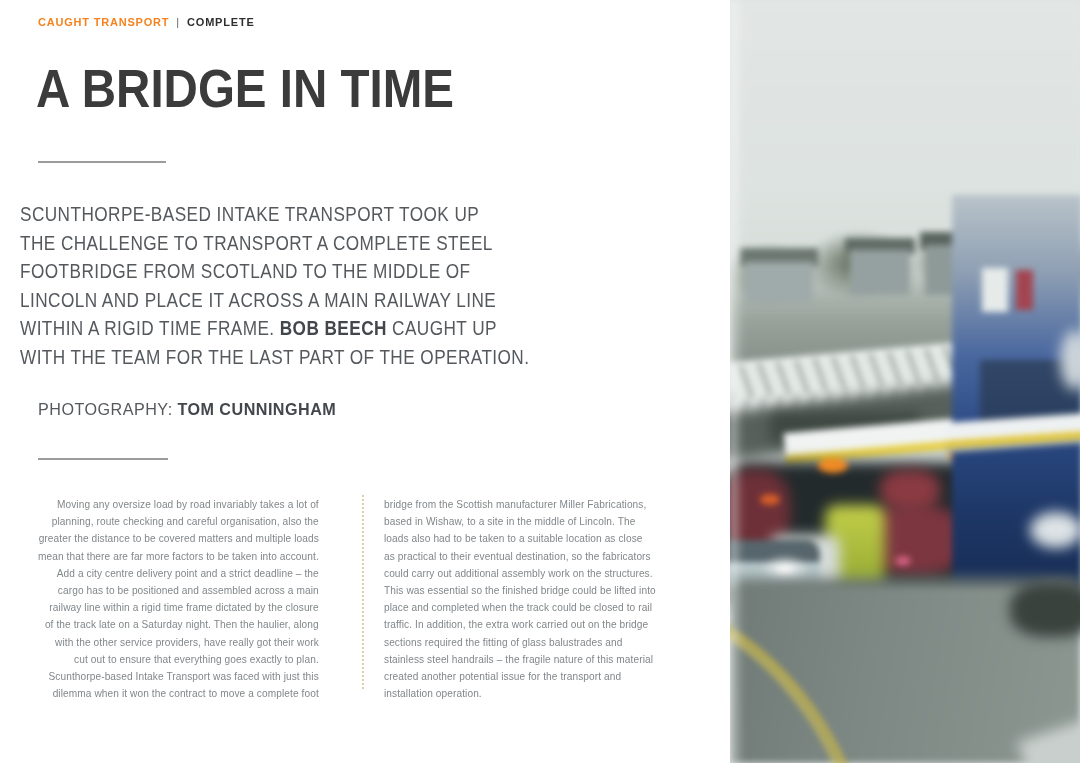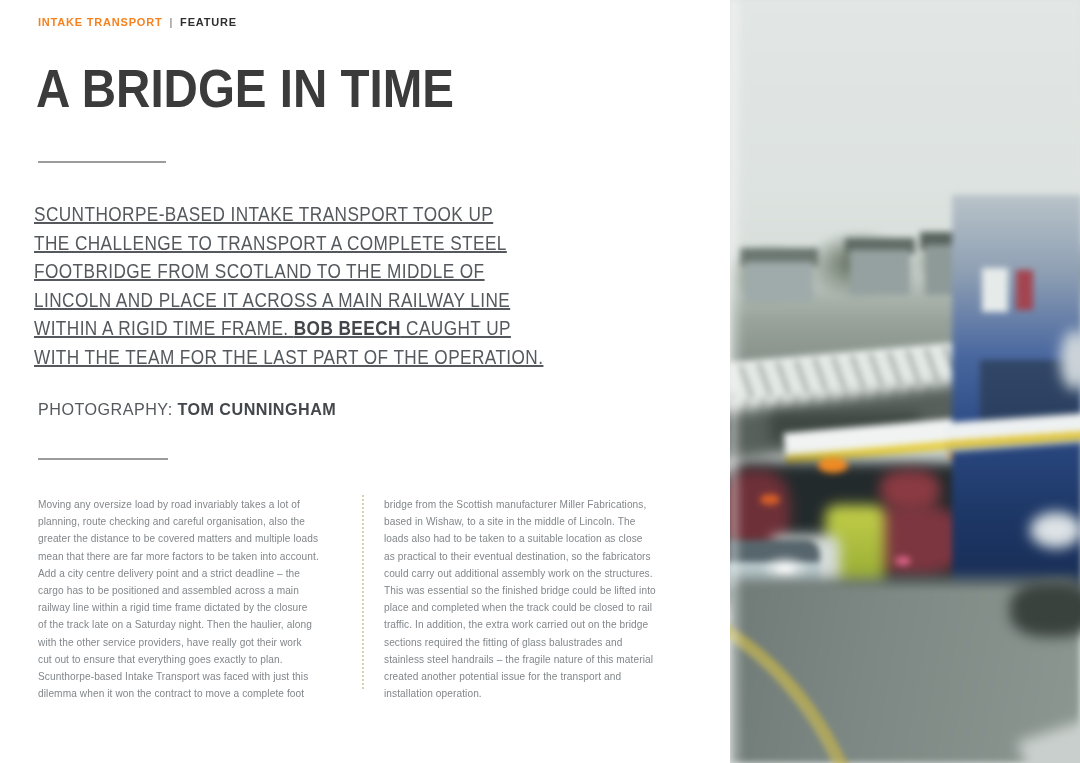--- a/index.html
+++ b/index.html
@@ -14,31 +14,31 @@
   .eyebrow .section{color:#2f2f2f;}
 
   h1.headline{position:absolute;left:36px;top:60px;margin:0;font-size:54px;line-height:1.05;
               font-weight:900;color:#3b3b3b;letter-spacing:0;white-space:nowrap;
               transform:scaleX(.88);transform-origin:0 0;}
 
   .rule{position:absolute;height:2px;background:#9c9c9c;}
   .rule1{left:38px;top:161px;width:128px;}
   .rule2{left:38px;top:458px;width:130px;}
 
-  .standfirst{position:absolute;left:34px;top:200px;color:#55595d;text-decoration:underline;}
+  .standfirst{position:absolute;left:20px;top:200px;color:#55595d;}
   .sf-line{font-size:20px;line-height:28.6px;letter-spacing:.5px;white-space:nowrap;
            transform:scaleX(.86);transform-origin:0 0;}
   .sf-line .b{font-weight:bold;color:#43474b;}
 
   .photog{position:absolute;left:38px;top:400px;font-size:17px;letter-spacing:.5px;
           color:#55595d;white-space:nowrap;transform:scaleX(.95);transform-origin:0 0;}
   .photog .name{font-weight:bold;color:#43474b;margin-left:5px;}
 
   .body-col{position:absolute;top:496px;color:#82878a;}
-  .col1{left:38px;}
+  .col1{left:38px;text-align:right;}
   .col2{left:384px;}
   .body-line{font-size:11px;line-height:17.2px;letter-spacing:.1px;white-space:nowrap;
              transform:scaleX(.92);transform-origin:0 0;}
   .divider{position:absolute;left:362px;top:495px;height:194px;width:0;
            border-left:2px dotted #ddcfae;}
 
   
   .photo{position:absolute;left:730px;top:0;width:350px;height:763px;overflow:hidden;
          background:#dfe4e2;}
   .photo-inner{position:absolute;inset:0;filter:blur(3px);}
@@ -106,21 +106,21 @@
   .wedge{left:295px;top:720px;width:130px;height:70px;background:#c9cfcc;transform:rotate(-18deg);}
   .winref{left:0;top:0;width:14px;height:763px;
      background:linear-gradient(90deg,rgba(255,255,255,.5),rgba(255,255,255,0));}
 </style>
 </head>
 <body>
 
 <div class="page">
 
   <div class="eyebrow">
-    <span class="brand">INTAKE TRANSPORT</span><span class="sep">|</span><span class="section">FEATURE</span>
+    <span class="brand">CAUGHT TRANSPORT</span><span class="sep">|</span><span class="section">COMPLETE</span>
   </div>
 
   <h1 class="headline">A BRIDGE IN TIME</h1>
 
   <div class="rule rule1"></div>
 
   <div class="standfirst">
       <div class="sf-line"><span>SCUNTHORPE-BASED INTAKE TRANSPORT TOOK UP</span></div>
       <div class="sf-line"><span>THE CHALLENGE TO TRANSPORT A COMPLETE STEEL</span></div>
       <div class="sf-line"><span>FOOTBRIDGE FROM SCOTLAND TO THE MIDDLE OF</span></div>

